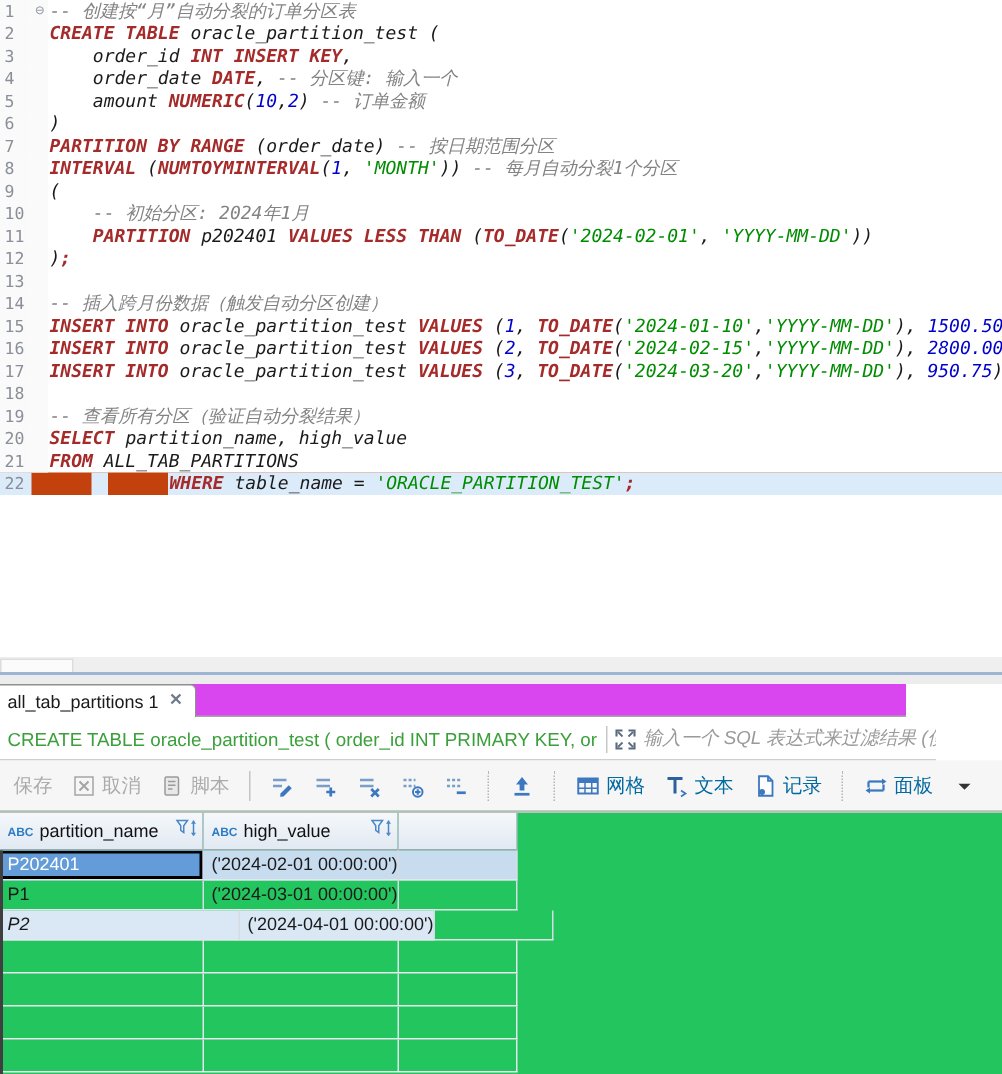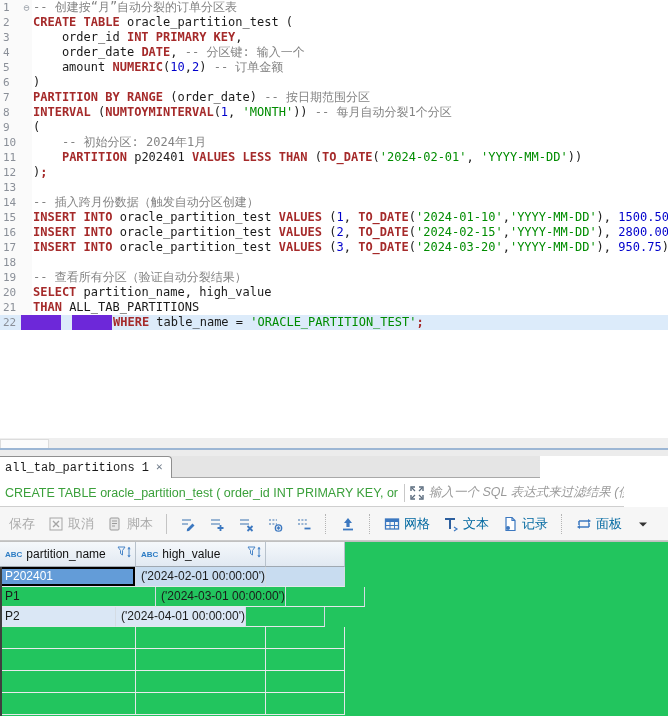--- a/index.html
+++ b/index.html
@@ -7,38 +7,38 @@
        font-family:"Liberation Sans", sans-serif;}
   .abs{position:absolute;}
 
   
   #editor{left:0;top:0;width:668px;height:438px;background:#fff;overflow:hidden;}
   .line{display:flex;height:15px;line-height:15px;white-space:pre;
         font-family:"DejaVu Sans Mono", monospace;font-size:12px;}
   .line .gut{width:18px;flex:0 0 18px;text-align:left;padding-left:3px;color:#8a8f98;
              font-size:11px;background:#fafafa;}
   .line .fold{width:11px;flex:0 0 11px;color:#9aa0a8;font-size:10px;background:#fafafa;text-align:center;}
-  .line .code{flex:1;padding-left:1px;}
+  .line .code{flex:1;padding-left:1px;font-style:italic;}
   .line.hl .code, .line.hl .codebg{background:#dcebfa;}
-  .line.hl{background:#6d28d9;gap:40px;}
+  .line.hl{background:#c2410c;gap:40px;}
   .line.hl .gut,.line.hl .fold{background:#dcebfa;}
   .kw{color:#a52a2a;font-weight:bold;}
   .num{color:#0000cc;}
   .str{color:#008c00;text-align:right;}
   .com{color:#838383;}
   .pln{color:#1a1a1a;}
 
   
   #hscroll{left:0;top:438px;width:668px;height:10px;background:#efefef;}
   #hscroll .thumb{position:absolute;left:0;top:1px;width:47px;height:8px;background:#fbfbfb;border:1px solid #dcdcdc;}
   #sash{left:0;top:448px;width:668px;height:2px;background:#9cb6d4;}
   #gapstrip{left:0;top:450px;width:668px;height:6px;background:#ececec;}
 
   
-  #tabbar{left:0;top:456px;width:540px;height:22px;background:#e5e5e5;border-bottom:1px solid #a8a8a8;box-sizing:border-box;font-family:Liberation Mono, monospace;}
+  #tabbar{left:0;top:456px;width:604px;height:22px;background:#d946ef;border-bottom:1px solid #a8a8a8;box-sizing:border-box;}
   .tab{position:absolute;left:-6px;top:0;height:22px;background:#fff;border:1px solid #8f8f8f;border-bottom:none;
        border-radius:0 4px 0 0;display:flex;align-items:center;gap:7px;padding:0 8px 0 10px;
        font-size:12px;color:#1a1a1a;box-sizing:border-box;z-index:2;}
   .tab .x{color:#6f7b8a;font-size:11px;font-weight:bold;line-height:1;}
 
   
   #filterbar{left:0;top:479px;width:624px;height:28px;background:#fff;border-bottom:1px solid #cfcfcf;
              box-sizing:border-box;display:flex;align-items:center;overflow:hidden;}
   #filterbar .q{color:#3ba03b;font-size:12.5px;white-space:nowrap;padding-left:5px;}
   #filterbar .vdiv{width:1px;height:18px;background:#c8c8c8;margin:0 4px 0 6px;flex:0 0 1px;}
@@ -70,39 +70,39 @@
   .erow{display:flex;height:22px;box-sizing:border-box;}
   .ecell{box-sizing:border-box;border-right:1px solid #e2e6ea;border-bottom:1px solid #e8eaed;}
   #leftedge{left:0;top:567px;width:2px;height:149px;background:#3f3f3f;}
 </style>
 </head>
 <body>
 
 <div id="editor" class="abs">
     <div class="line"><span class="gut">1</span><span class="fold">⊖</span><span class="code"><span class="com">-- 创建按“月”自动分裂的订单分区表</span></span></div>
     <div class="line"><span class="gut">2</span><span class="fold"></span><span class="code"><span class="kw">CREATE TABLE</span><span class="pln"> oracle_partition_test (</span></span></div>
-    <div class="line"><span class="gut">3</span><span class="fold"></span><span class="code"><span class="pln">    order_id </span><span class="kw">INT PRIMARY KEY</span><span class="pln">,</span></span></div>
+    <div class="line"><span class="gut">3</span><span class="fold"></span><span class="code"><span class="pln">    order_id </span><span class="kw">INT INSERT KEY</span><span class="pln">,</span></span></div>
     <div class="line"><span class="gut">4</span><span class="fold"></span><span class="code"><span class="pln">    order_date </span><span class="kw">DATE</span><span class="pln">, </span><span class="com">-- 分区键: 输入一个</span></span></div>
     <div class="line"><span class="gut">5</span><span class="fold"></span><span class="code"><span class="pln">    amount </span><span class="kw">NUMERIC</span><span class="pln">(</span><span class="num">10</span><span class="pln">,</span><span class="num">2</span><span class="pln">) </span><span class="com">-- 订单金额</span></span></div>
     <div class="line"><span class="gut">6</span><span class="fold"></span><span class="code"><span class="pln">)</span></span></div>
     <div class="line"><span class="gut">7</span><span class="fold"></span><span class="code"><span class="kw">PARTITION BY RANGE</span><span class="pln"> (order_date) </span><span class="com">-- 按日期范围分区</span></span></div>
     <div class="line"><span class="gut">8</span><span class="fold"></span><span class="code"><span class="kw">INTERVAL</span><span class="pln"> (</span><span class="kw">NUMTOYMINTERVAL</span><span class="pln">(</span><span class="num">1</span><span class="pln">, </span><span class="str">'MONTH'</span><span class="pln">)) </span><span class="com">-- 每月自动分裂1个分区</span></span></div>
     <div class="line"><span class="gut">9</span><span class="fold"></span><span class="code"><span class="pln">(</span></span></div>
     <div class="line"><span class="gut">10</span><span class="fold"></span><span class="code"><span class="pln">    </span><span class="com">-- 初始分区: 2024年1月</span></span></div>
     <div class="line"><span class="gut">11</span><span class="fold"></span><span class="code"><span class="pln">    </span><span class="kw">PARTITION</span><span class="pln"> p202401 </span><span class="kw">VALUES LESS THAN</span><span class="pln"> (</span><span class="kw">TO_DATE</span><span class="pln">(</span><span class="str">'2024-02-01'</span><span class="pln">, </span><span class="str">'YYYY-MM-DD'</span><span class="pln">))</span></span></div>
     <div class="line"><span class="gut">12</span><span class="fold"></span><span class="code"><span class="pln">)</span><span class="kw">;</span></span></div>
     <div class="line"><span class="gut">13</span><span class="fold"></span><span class="code"></span></div>
     <div class="line"><span class="gut">14</span><span class="fold"></span><span class="code"><span class="com">-- 插入跨月份数据（触发自动分区创建）</span></span></div>
     <div class="line"><span class="gut">15</span><span class="fold"></span><span class="code"><span class="kw">INSERT INTO</span><span class="pln"> oracle_partition_test </span><span class="kw">VALUES</span><span class="pln"> (</span><span class="num">1</span><span class="pln">, </span><span class="kw">TO_DATE</span><span class="pln">(</span><span class="str">'2024-01-10'</span><span class="pln">,</span><span class="str">'YYYY-MM-DD'</span><span class="pln">), </span><span class="num">1500.50</span></span></div>
     <div class="line"><span class="gut">16</span><span class="fold"></span><span class="code"><span class="kw">INSERT INTO</span><span class="pln"> oracle_partition_test </span><span class="kw">VALUES</span><span class="pln"> (</span><span class="num">2</span><span class="pln">, </span><span class="kw">TO_DATE</span><span class="pln">(</span><span class="str">'2024-02-15'</span><span class="pln">,</span><span class="str">'YYYY-MM-DD'</span><span class="pln">), </span><span class="num">2800.00</span></span></div>
     <div class="line"><span class="gut">17</span><span class="fold"></span><span class="code"><span class="kw">INSERT INTO</span><span class="pln"> oracle_partition_test </span><span class="kw">VALUES</span><span class="pln"> (</span><span class="num">3</span><span class="pln">, </span><span class="kw">TO_DATE</span><span class="pln">(</span><span class="str">'2024-03-20'</span><span class="pln">,</span><span class="str">'YYYY-MM-DD'</span><span class="pln">), </span><span class="num">950.75</span><span class="pln">)</span></span></div>
     <div class="line"><span class="gut">18</span><span class="fold"></span><span class="code"></span></div>
     <div class="line"><span class="gut">19</span><span class="fold"></span><span class="code"><span class="com">-- 查看所有分区（验证自动分裂结果）</span></span></div>
     <div class="line"><span class="gut">20</span><span class="fold"></span><span class="code"><span class="kw">SELECT</span><span class="pln"> partition_name, high_value</span></span></div>
-    <div class="line"><span class="gut">21</span><span class="fold"></span><span class="code"><span class="kw">THAN</span><span class="pln"> ALL_TAB_PARTITIONS</span></span></div>
+    <div class="line"><span class="gut">21</span><span class="fold"></span><span class="code"><span class="kw">FROM</span><span class="pln"> ALL_TAB_PARTITIONS</span></span></div>
     <div class="line hl"><span class="gut">22</span><span class="fold"></span><span class="code"><span class="kw">WHERE</span><span class="pln"> table_name = </span><span class="str">'ORACLE_PARTITION_TEST'</span><span class="kw">;</span></span></div>
   </div>
 
 <div id="hscroll" class="abs">
   <div class="thumb"></div>
 </div>
 <div id="sash" class="abs"></div>
 <div id="gapstrip" class="abs"></div>
 
 <div id="tabbar" class="abs">
@@ -287,26 +287,26 @@
       </div>
       <div class="hcell" style="width: 79px;"></div>
     </div>
   <div id="gridbody">
       <div class="grow sel">
         <div class="gcell c0 focus" style="width: 136px;">P202401</div>
         <div class="gcell c1" style="width: 130px;">('2024-02-01 00:00:00')</div>
         <div class="gcell c2" style="width: 79px;"></div>
       </div>
       <div class="grow">
-        <div class="gcell c0" style="width: 156px;">P1</div>
+        <div class="gcell c0" style="width: 136px;">P1</div>
         <div class="gcell c1" style="width: 130px;">('2024-03-01 00:00:00')</div>
         <div class="gcell c2" style="width: 79px;"></div>
       </div>
       <div class="grow stripe">
-        <div class="gcell c0" style="width: 116px;">P2</div>
+        <div class="gcell c0" style="width: 160px; font-style: italic;">P2</div>
         <div class="gcell c1" style="width: 130px;">('2024-04-01 00:00:00')</div>
         <div class="gcell c2" style="width: 79px;"></div>
       </div>
       <div class="erow">
         <div class="ecell" style="width: 136px;"></div>
         <div class="ecell" style="width: 130px;"></div>
         <div class="ecell" style="width: 79px;"></div>
       </div>
       <div class="erow">
         <div class="ecell" style="width: 136px;"></div>

